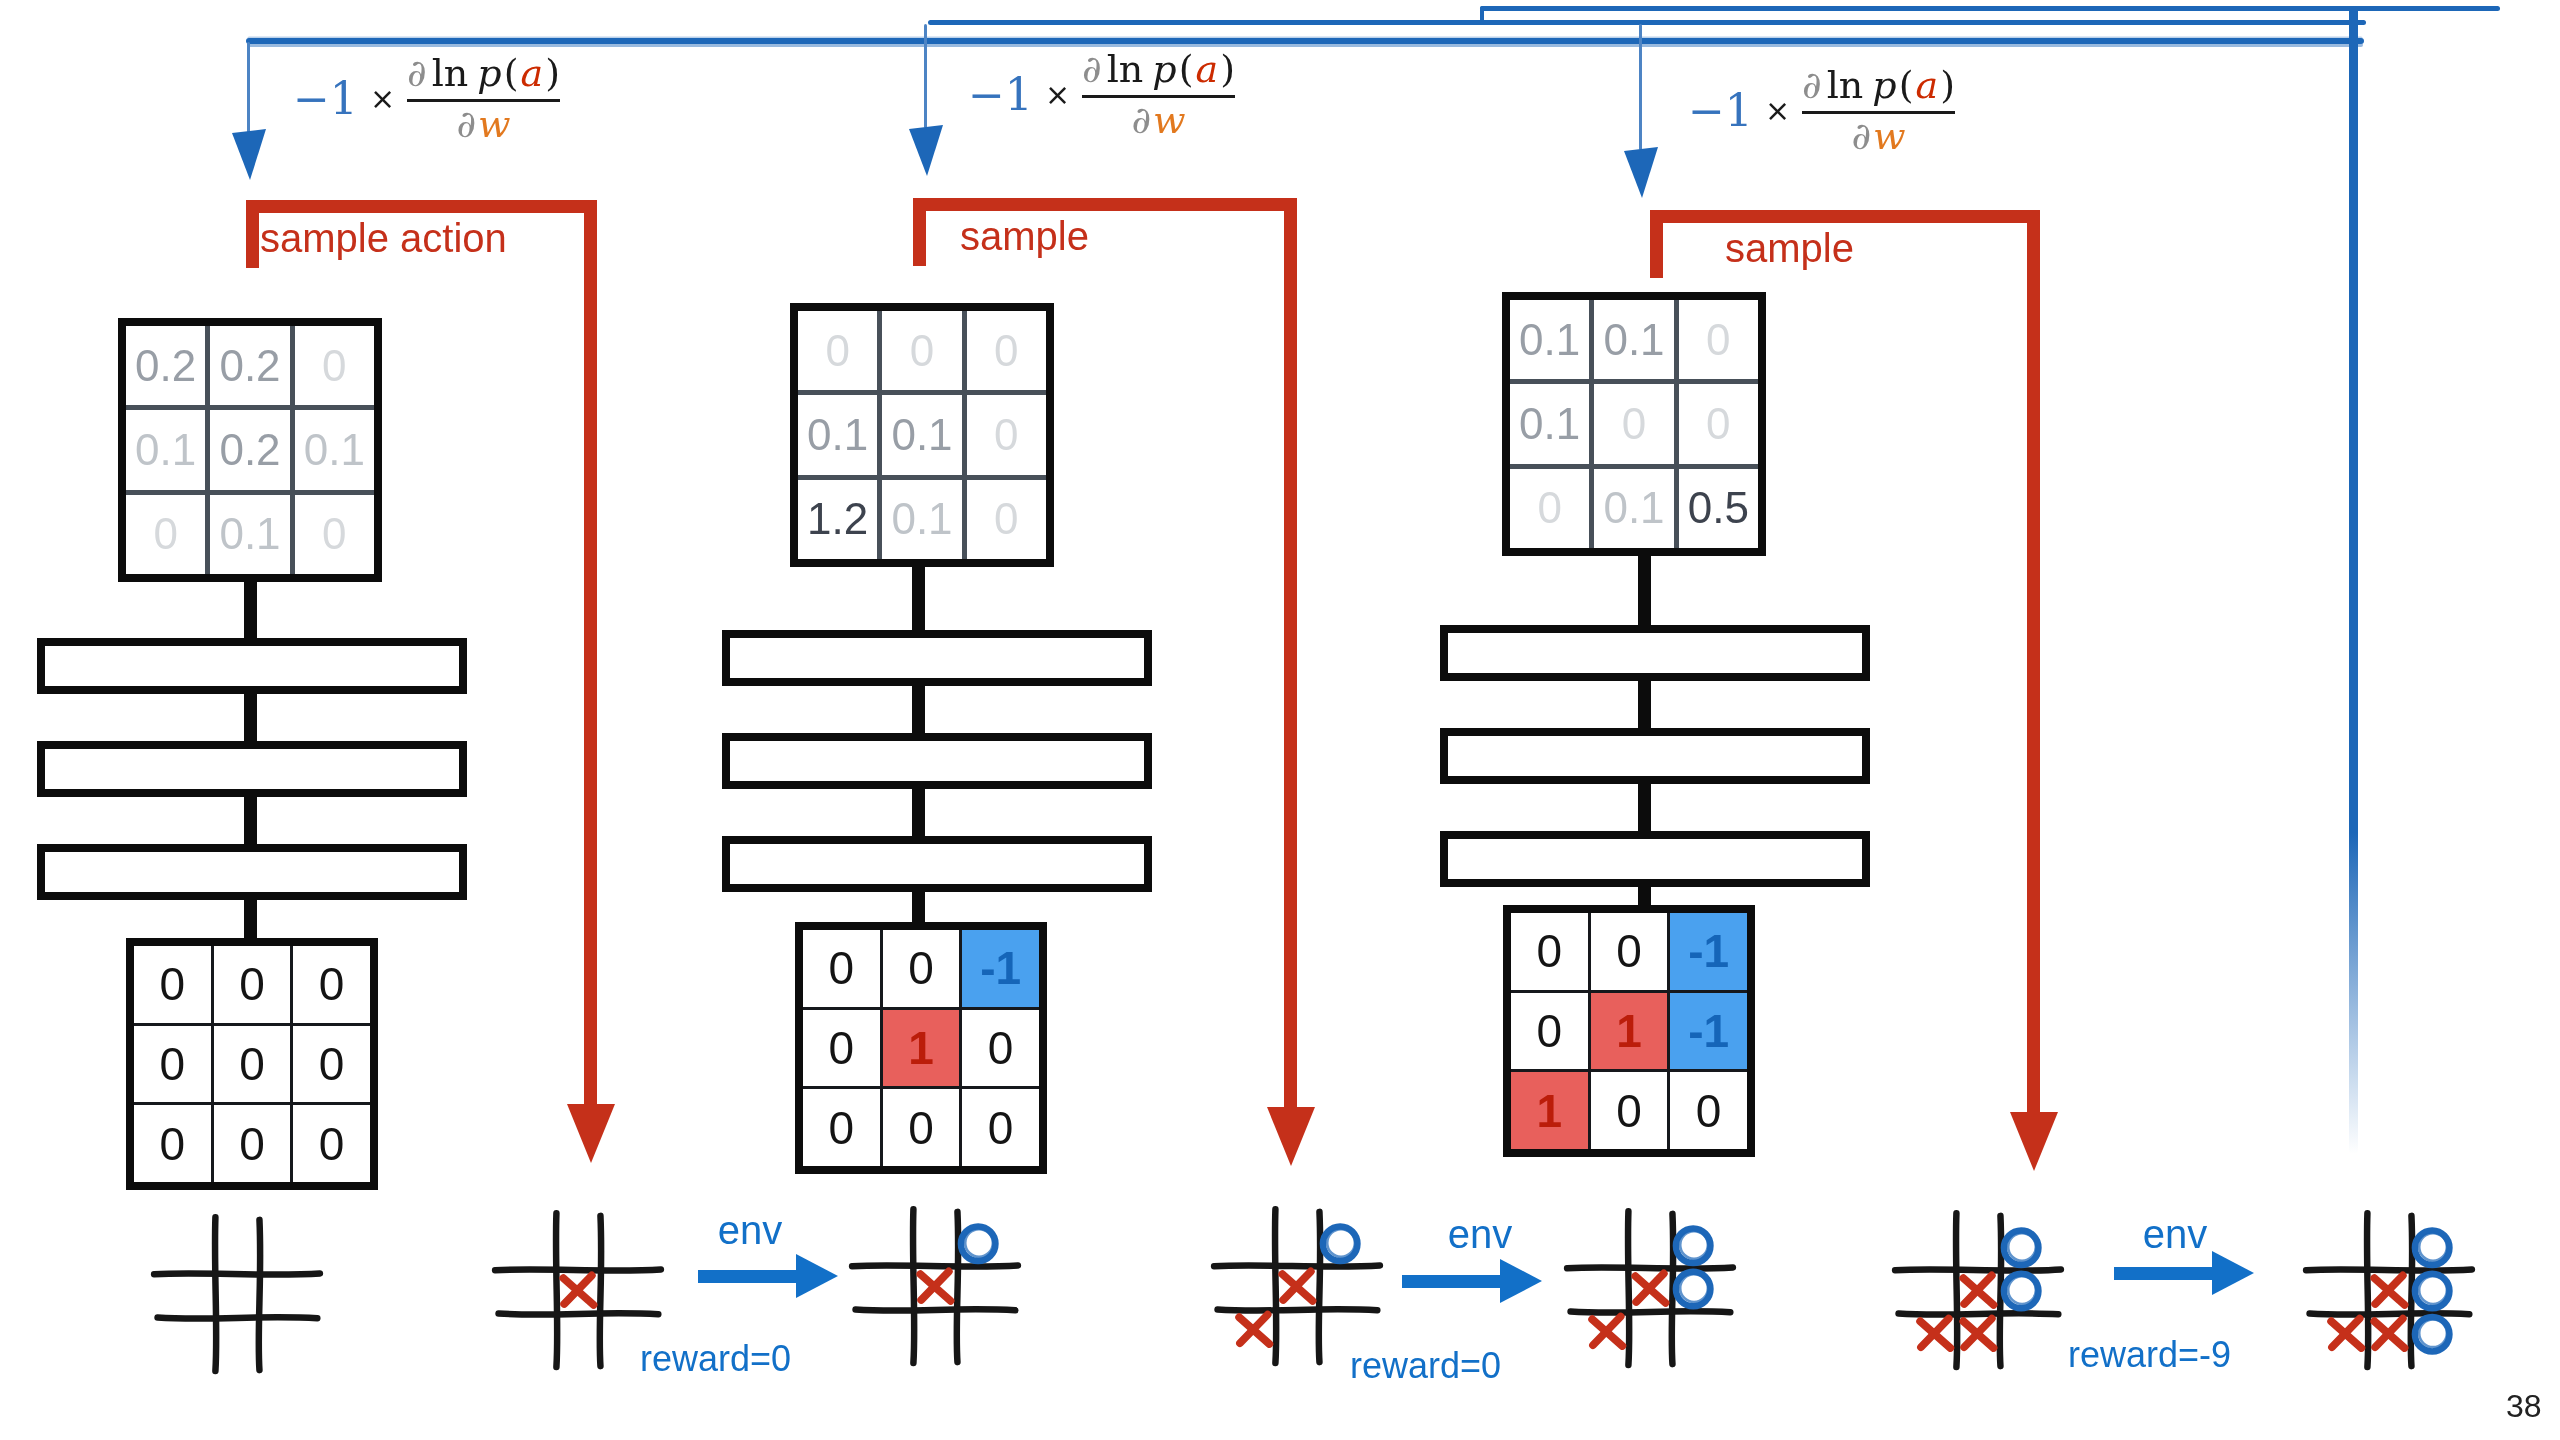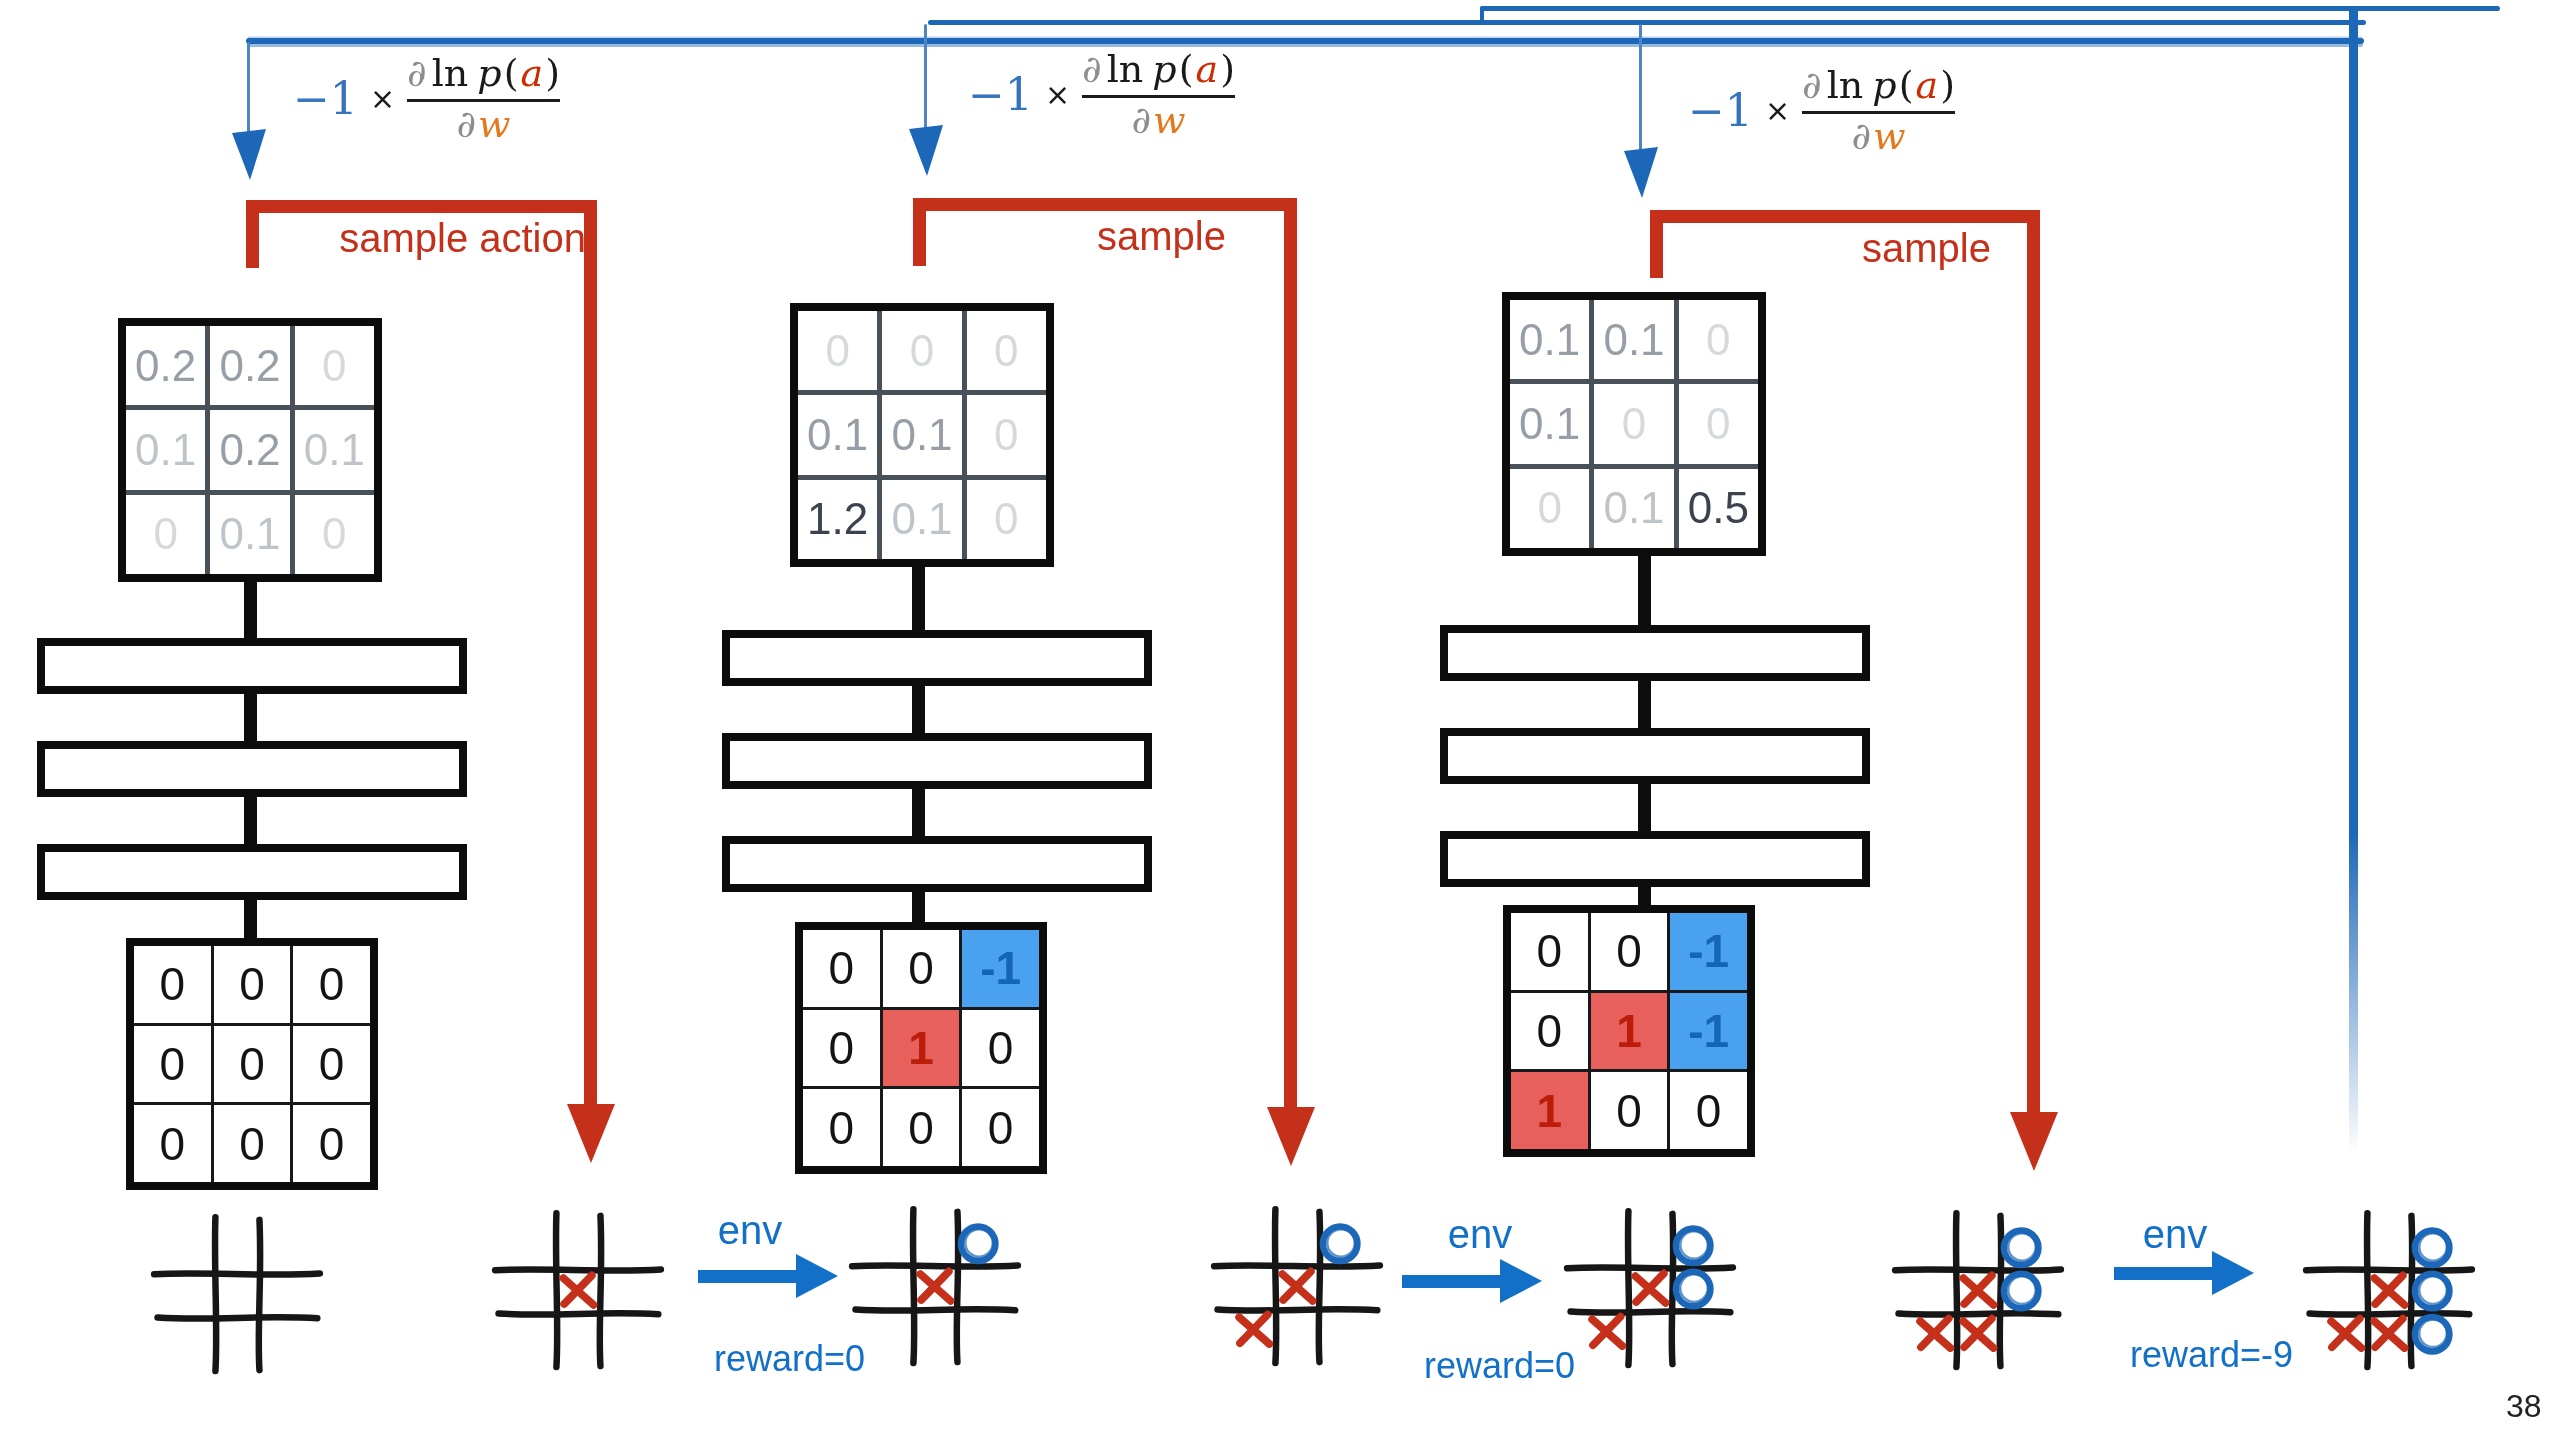--- a/index.html
+++ b/index.html
@@ -10,21 +10,21 @@
   .bline{position:absolute;background:var(--sketch-blue,#1d67b8);border-radius:3px;}
   .bline.thick{box-shadow:0 4px 0 -1px rgba(29,103,184,.45), 0 -3px 0 -1.5px rgba(29,103,184,.3);}
   .bvline{position:absolute;width:3px;background:#4d84c4;border-radius:2px;}
   .bvert-main{position:absolute;width:9px;border-radius:4px;
     background:linear-gradient(to bottom,var(--sketch-blue,#1d67b8) 0%,var(--sketch-blue,#1d67b8) 72%,rgba(29,103,184,0) 100%);}
   .barrow{position:absolute;}
 
   
   .rbar{position:absolute;background:var(--red-accent,#c5301a);}
   .rarrow{position:absolute;}
-  .sample-label{position:absolute;color:var(--red-accent,#c5301a);font-size:40px;text-align:right;margin-left:6px;}
+  .sample-label{position:absolute;color:var(--red-accent,#c5301a);font-size:40px;text-align:left;}
 
   
   .formula{position:absolute;display:flex;align-items:center;gap:12px;font-family:"DejaVu Serif",serif;color:#1a1a1a;}
   .f-neg{color:#3673bd;font-size:44px;line-height:1;}
   .f-times{font-size:30px;color:#1a1a1a;font-family:"DejaVu Sans",sans-serif;line-height:1;}
   .frac{display:inline-flex;flex-direction:column;align-items:center;}
   .numer,.denom{display:inline-flex;align-items:baseline;font-size:38px;line-height:1.15;gap:2px;}
   .fbar{display:block;height:3px;background:#1a1a1a;width:100%;margin:3px 0 1px 0;}
   .f-partial{color:var(--formula-gray,#8d8d8d);}
   .f-ln{margin:0 7px 0 3px;}
@@ -51,21 +51,21 @@
 
   
   .board{position:absolute;}
   .bl{stroke:#161616;fill:none;stroke-linecap:round;}
   .rx{stroke:var(--red-accent,#c5301a);fill:none;stroke-linecap:round;}
   .bo{stroke:var(--sketch-blue,#1d67b8);fill:none;stroke-width:7.5;}
   .bo2{stroke:var(--sketch-blue,#1d67b8);fill:none;stroke-width:3;opacity:.7;}
 
   
   .env-label{position:absolute;color:var(--env-blue,#1270c8);font-size:40px;text-align:center;}
-  .reward-label{position:absolute;color:var(--env-blue,#1270c8);font-size:36px;text-align:right;}
+  .reward-label{position:absolute;color:var(--env-blue,#1270c8);font-size:36px;text-align:left;}
   .env-arrow{position:absolute;}
 
   .page-number{position:absolute;color:#222;font-size:32px;}
 </style>
 </head>
 <body>
 
 <div class="slide">
 
   <div class="bline thick" style="left:246px;top:38px;width:2118px;height:6px;"></div>

